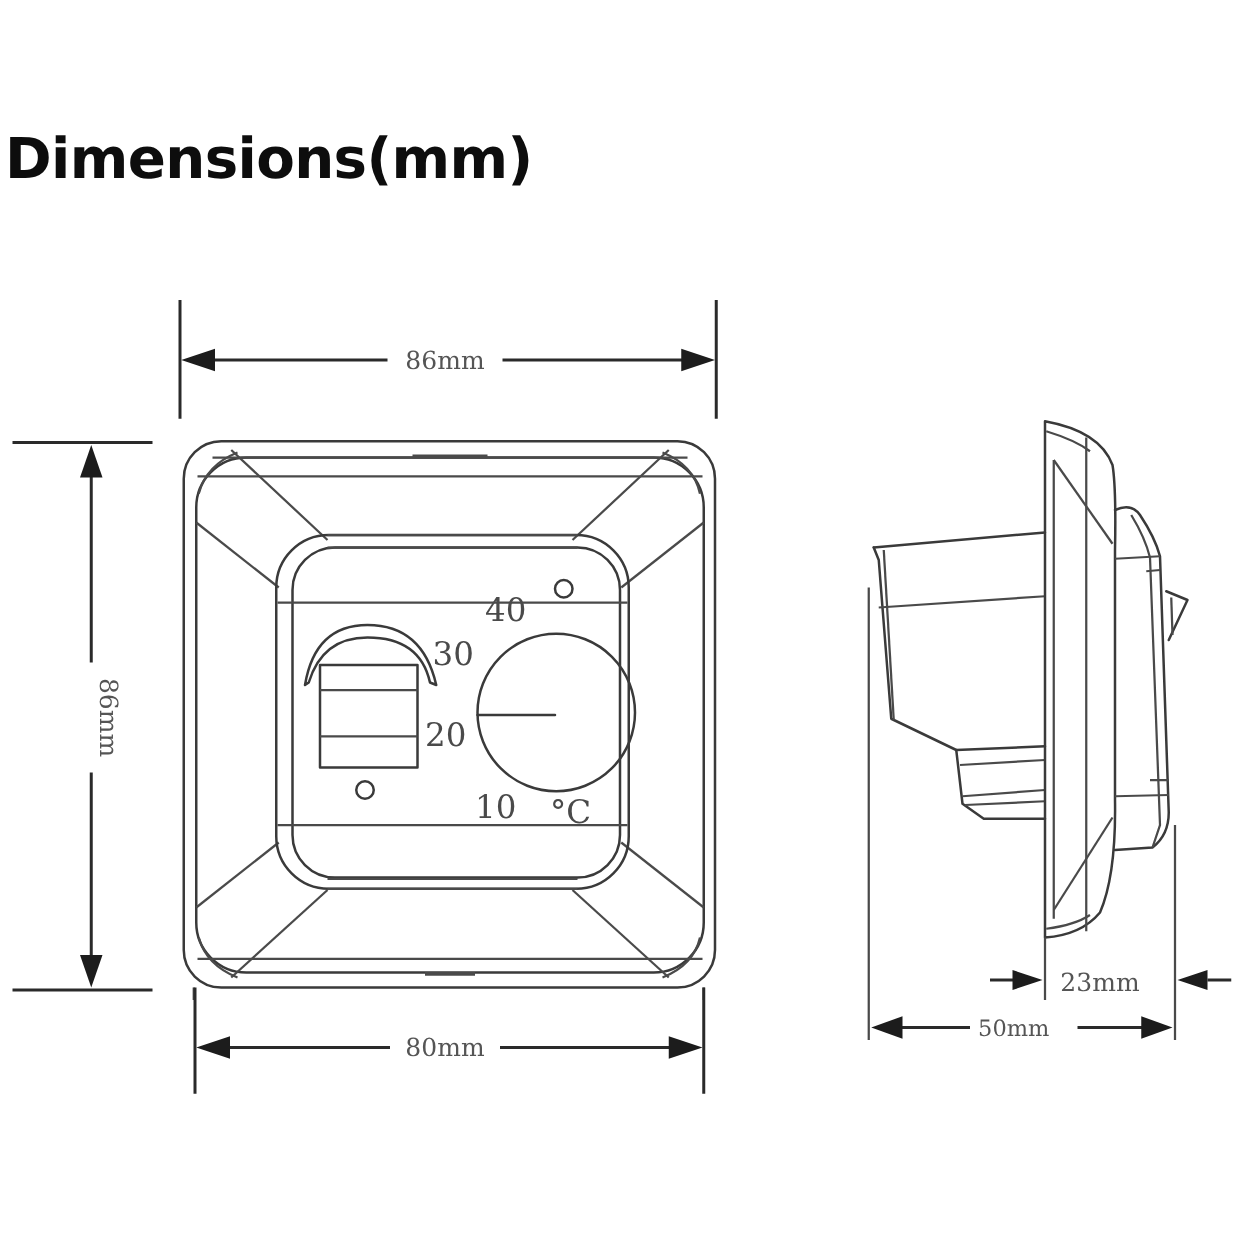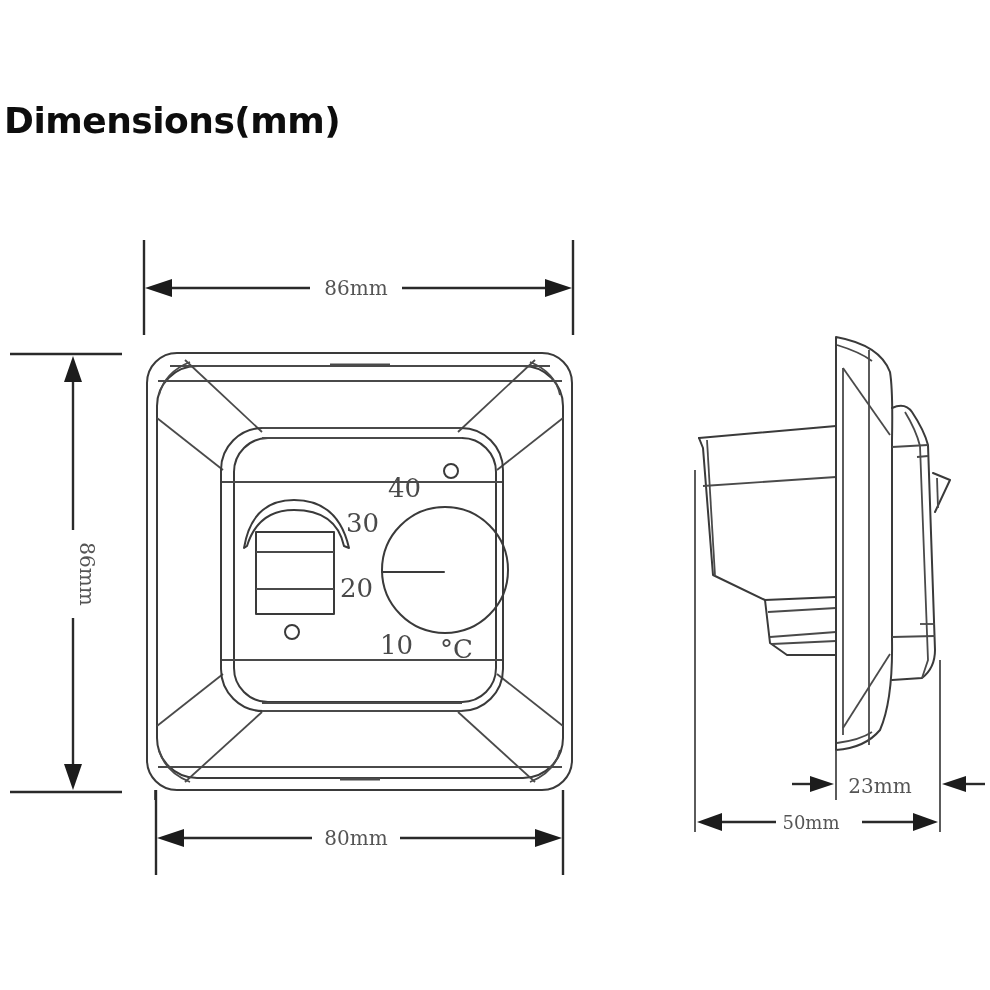--- a/index.html
+++ b/index.html
@@ -1,20 +1,20 @@
 <!DOCTYPE html>
 <html><head>
 <meta charset="utf-8">
 <style>
   html, body { margin: 0; padding: 0; background: #ffffff; }
   body { width: 990px; height: 990px; position: relative; overflow: hidden; }
   .title {
     position: absolute; left: 4px; top: 100px;
     font-family: "DejaVu Sans", sans-serif; font-weight: bold;
-    font-size: 36px; color: #0d0d0d; letter-spacing: -0.5px; white-space: nowrap;
+    font-size: 45px; color: #0d0d0d; letter-spacing: -0.5px; white-space: nowrap;
   }
   svg { position: absolute; left: 0; top: 0; }
   .ln { fill: none; stroke: #3a3a3a; stroke-width: 2; stroke-linejoin: round; stroke-linecap: round; }
   .thin { fill: none; stroke: #4a4a4a; stroke-width: 1.8; }
   .dim { fill: none; stroke: #2a2a2a; stroke-width: 2.4; }
   .arrow { fill: #1c1c1c; stroke: none; }
   .lbl { font-family: "DejaVu Serif", serif; fill: #555; font-size: 20px; }
   .scale { font-family: "DejaVu Serif", serif; fill: #4a4a4a; font-size: 26px; }
 </style>
 </head>

